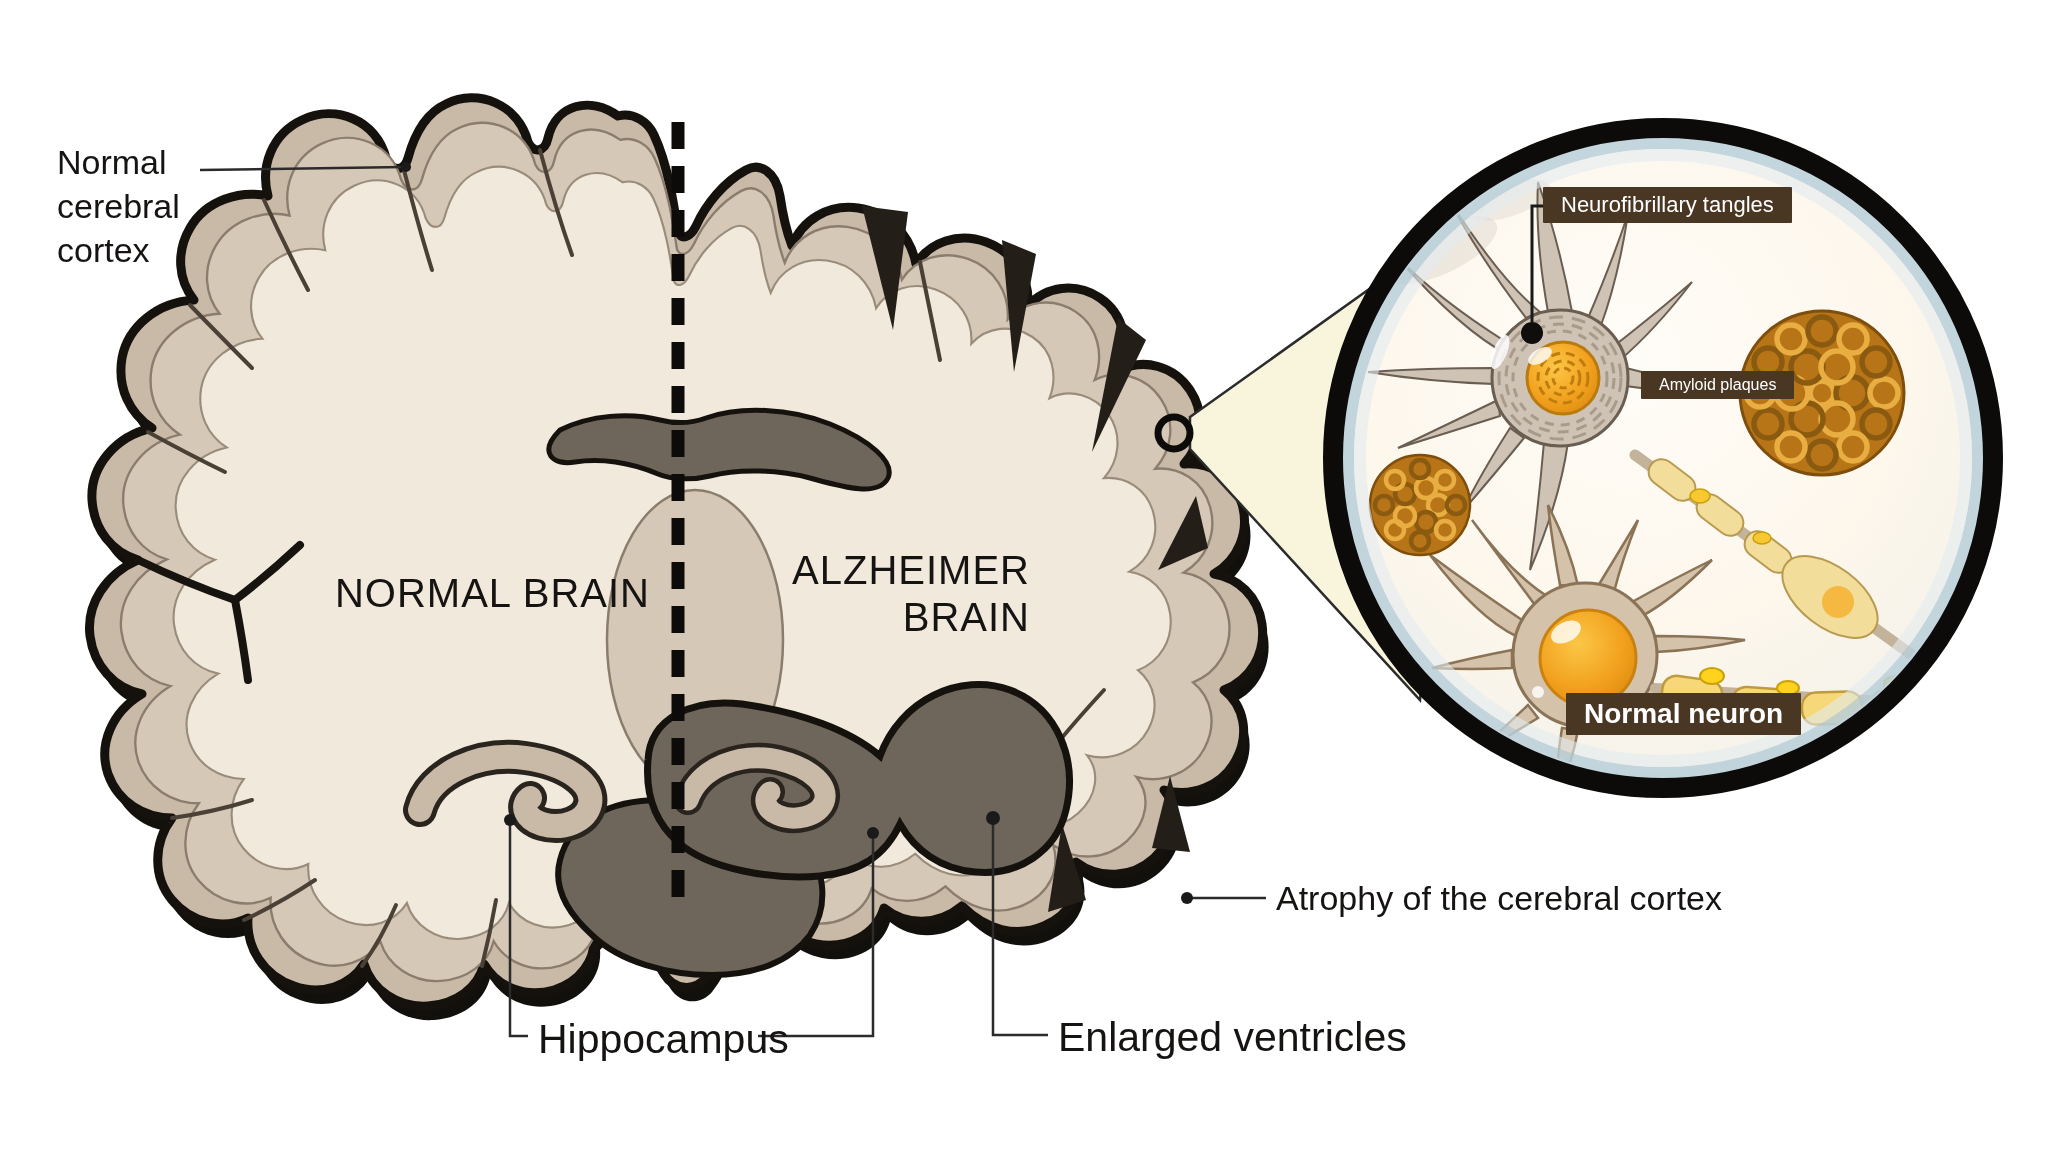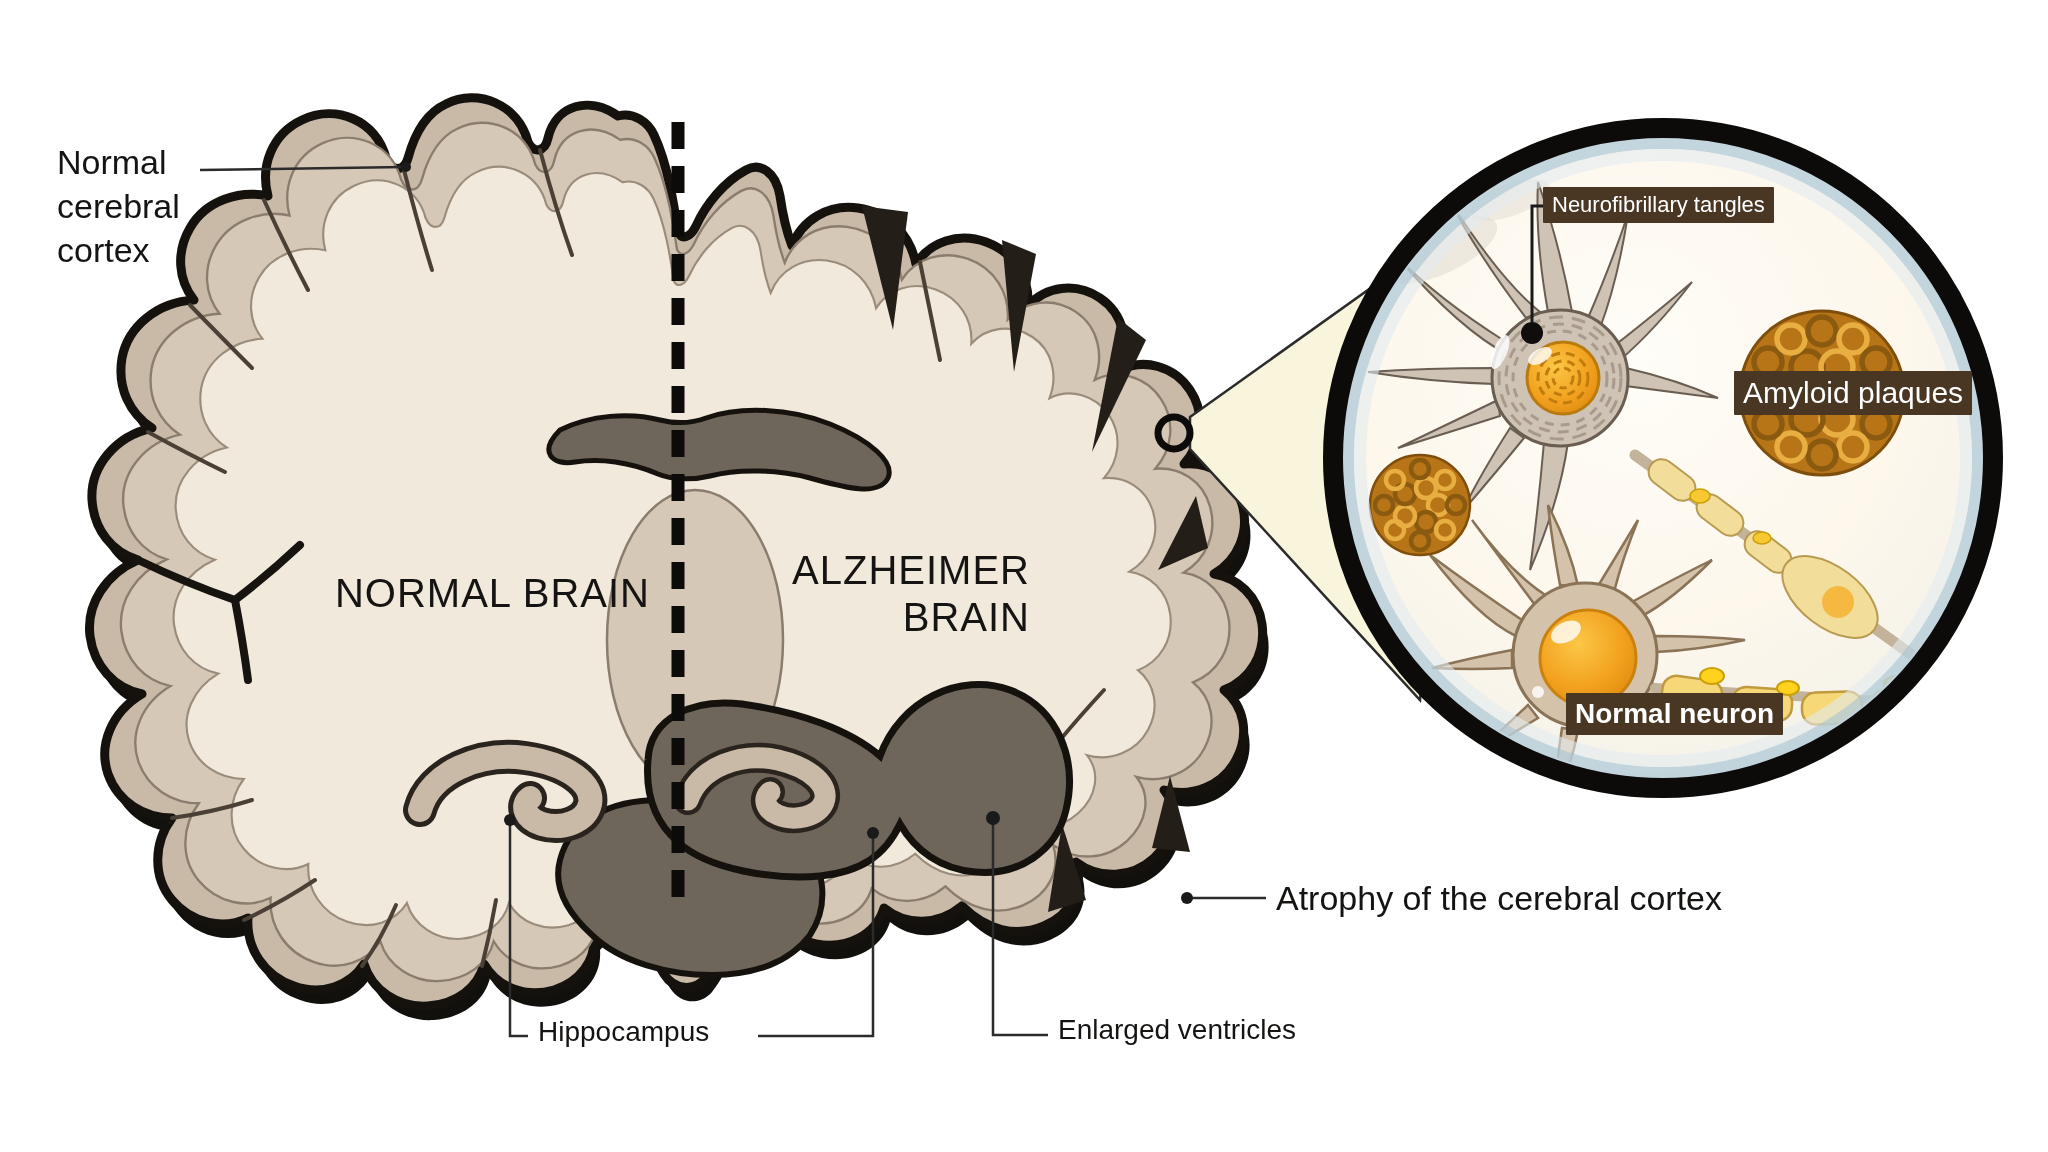--- a/index.html
+++ b/index.html
@@ -2,23 +2,23 @@
 <html><head>
 <meta charset="utf-8">
 <style>
   html,body{margin:0;padding:0;background:#ffffff;}
   body{width:2048px;height:1152px;position:relative;font-family:"Liberation Sans",sans-serif;}
   #scene{position:absolute;left:0;top:0;width:1980px;height:1152px;}
   svg{position:absolute;left:0;top:0;}
   .lbl{position:absolute;color:#161412;z-index:5;}
   .lbl-small{font-size:34px;line-height:1.3;width:140px;}
   .lbl-big{font-size:40px;line-height:1.18;text-align:right;letter-spacing:1px;}
-  .lbl-anno{font-size:28px;white-space:nowrap;}
+  .lbl-anno{font-size:41px;white-space:nowrap;}
   .tagbox{position:absolute;background:#4a3723;color:#ffffff;font-size:23px;
-          padding:5px 9px;white-space:nowrap;z-index:6;border-radius:1px;}
+          padding:5px 18px;white-space:nowrap;z-index:6;border-radius:1px;}
 </style>
 </head>
 <body>
 
 <div id="scene">
 <svg width="2048" height="1152" viewBox="0 0 2048 1152">
   <defs>
     <radialGradient id="lensGrad" cx="45%" cy="35%" r="75%">
       <stop offset="0%" stop-color="#fffdf8"></stop>
       <stop offset="55%" stop-color="#fdf7ec"></stop>
@@ -300,16 +300,16 @@
 <div class="lbl lbl-big" style="left:710px;top:547px;width:320px;">ALZHEIMER BRAIN</div>
 
 <div class="lbl lbl-anno" style="left:538px;top:1016px;">Hippocampus</div>
 
 <div class="lbl lbl-anno" style="left:1276px;top:879px;font-size:34px;">Atrophy of the cerebral cortex</div>
 
 <div class="lbl lbl-anno" style="left:1058px;top:1014px;">Enlarged ventricles</div>
 
 <div class="tagbox" style="left:1543px;top:187px;font-size:22px;">Neurofibrillary tangles</div>
 
-<div class="tagbox" style="left:1734px;top:371px;font-size:30px;">Amyloid plaques</div>
+<div class="tagbox" style="left:1641px;top:371px;font-size:16px;">Amyloid plaques</div>
 
 <div class="tagbox" style="left:1566px;top:693px;font-size:28px;font-weight:bold;">Normal neuron</div>
 </div>
 
 </body></html>

